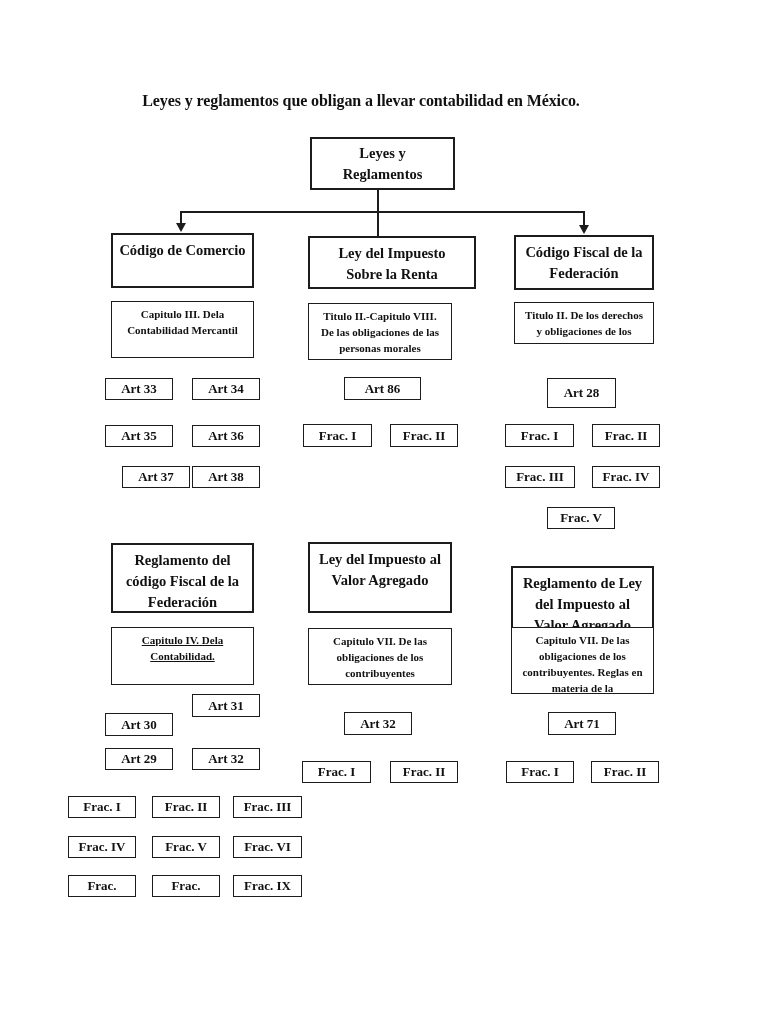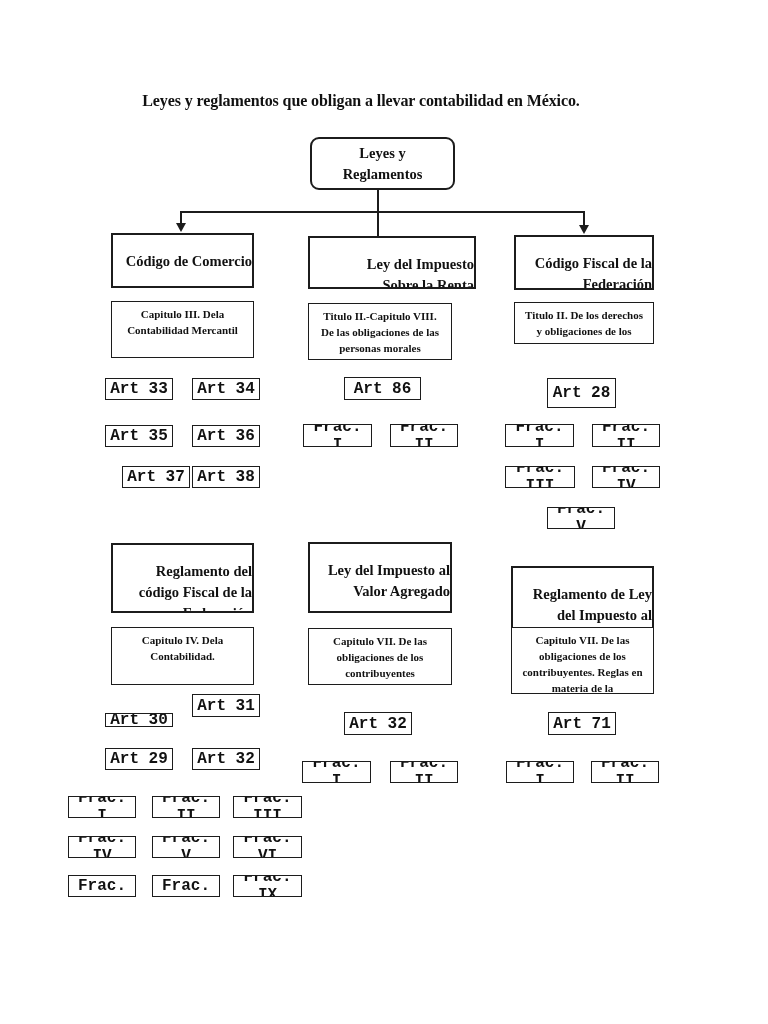--- a/index.html
+++ b/index.html
@@ -17,24 +17,24 @@
   .arrow-down{
     position:absolute;width:0;height:0;
     border-left:5px solid transparent;border-right:5px solid transparent;
     border-top:9px solid #1c1c1c;
   }
   .box{
     position:absolute;box-sizing:border-box;background:#fff;
     border:2px solid #1c1c1c;font-weight:bold;white-space:pre-line;
     overflow:hidden;text-align:center;
   }
-  .box.root{font-size:14.5px;line-height:21px;display:flex;align-items:center;justify-content:center;border-radius:9px;}
-  .box.main{font-size:14.5px;line-height:21px;padding-top:16px;text-align:right;}
+  .box.root{font-size:14.5px;line-height:21px;display:flex;align-items:center;justify-content:center;}
+  .box.main{font-size:14.5px;line-height:21px;padding-top:5px;}
   .box.sub{font-size:11px;line-height:16px;padding-top:4px;border-width:1.7px;}
-  .box.small{font-size:16px;display:flex;align-items:center;justify-content:center;border-width:1.7px;font-family:Liberation Mono, monospace;}
+  .box.small{font-size:13px;display:flex;align-items:center;justify-content:center;border-width:1.7px;}
 </style>
 </head>
 <body>
 
 <div id="page">
 
   <h1 id="page-title">Leyes y reglamentos que obligan a llevar contabilidad en México.</h1>
 
   <div class="line" style="left:377px;top:190px;width:1.6px;height:46px;"></div>
   <div class="line" style="left:180px;top:211px;width:405px;height:1.6px;"></div>
@@ -75,30 +75,30 @@
       <div class="box small" style="left: 592px; top: 466px; width: 68px; height: 22px;">Frac. IV</div>
       <div class="box small" style="left: 547px; top: 507px; width: 68px; height: 22px;">Frac. V</div>
       <div class="box main" style="left: 111px; top: 543px; width: 143px; height: 70px;">Reglamento del
 código Fiscal de la
 Federación</div>
       <div class="box main" style="left: 308px; top: 542px; width: 144px; height: 71px;">Ley del Impuesto al
 Valor Agregado</div>
       <div class="box main" style="left: 511px; top: 541px; width: 143px; height: 73px; margin-top: 25px;">Reglamento de Ley
 del Impuesto al
 Valor Agregado</div>
-      <div class="box sub" style="left: 111px; top: 627px; width: 143px; height: 58px;">Capitulo IV. Dela
+      <div class="box sub" style="left: 111px; top: 627px; width: 143px; height: 58px; text-decoration: underline;">Capitulo IV. Dela
 Contabilidad.</div>
       <div class="box sub" style="left: 308px; top: 628px; width: 144px; height: 57px;">Capitulo VII. De las
 obligaciones de los
 contribuyentes</div>
       <div class="box sub" style="left: 511px; top: 627px; width: 143px; height: 67px;">Capitulo VII. De las
 obligaciones de los
 contribuyentes. Reglas en
 materia de la</div>
-      <div class="box small" style="left: 105px; top: 713px; width: 68px; height: 14px;">Art 30</div>
+      <div class="box small" style="left: 105px; top: 713px; width: 68px; height: 23px;">Art 30</div>
       <div class="box small" style="left: 192px; top: 694px; width: 68px; height: 23px;">Art 31</div>
       <div class="box small" style="left: 344px; top: 712px; width: 68px; height: 23px;">Art 32</div>
       <div class="box small" style="left: 548px; top: 712px; width: 68px; height: 23px;">Art 71</div>
       <div class="box small" style="left: 105px; top: 748px; width: 68px; height: 22px;">Art 29</div>
       <div class="box small" style="left: 192px; top: 748px; width: 68px; height: 22px;">Art 32</div>
       <div class="box small" style="left: 302px; top: 761px; width: 69px; height: 22px;">Frac. I</div>
       <div class="box small" style="left: 390px; top: 761px; width: 68px; height: 22px;">Frac. II</div>
       <div class="box small" style="left: 506px; top: 761px; width: 68px; height: 22px;">Frac. I</div>
       <div class="box small" style="left: 591px; top: 761px; width: 68px; height: 22px;">Frac. II</div>
       <div class="box small" style="left: 68px; top: 796px; width: 68px; height: 22px;">Frac. I</div>

